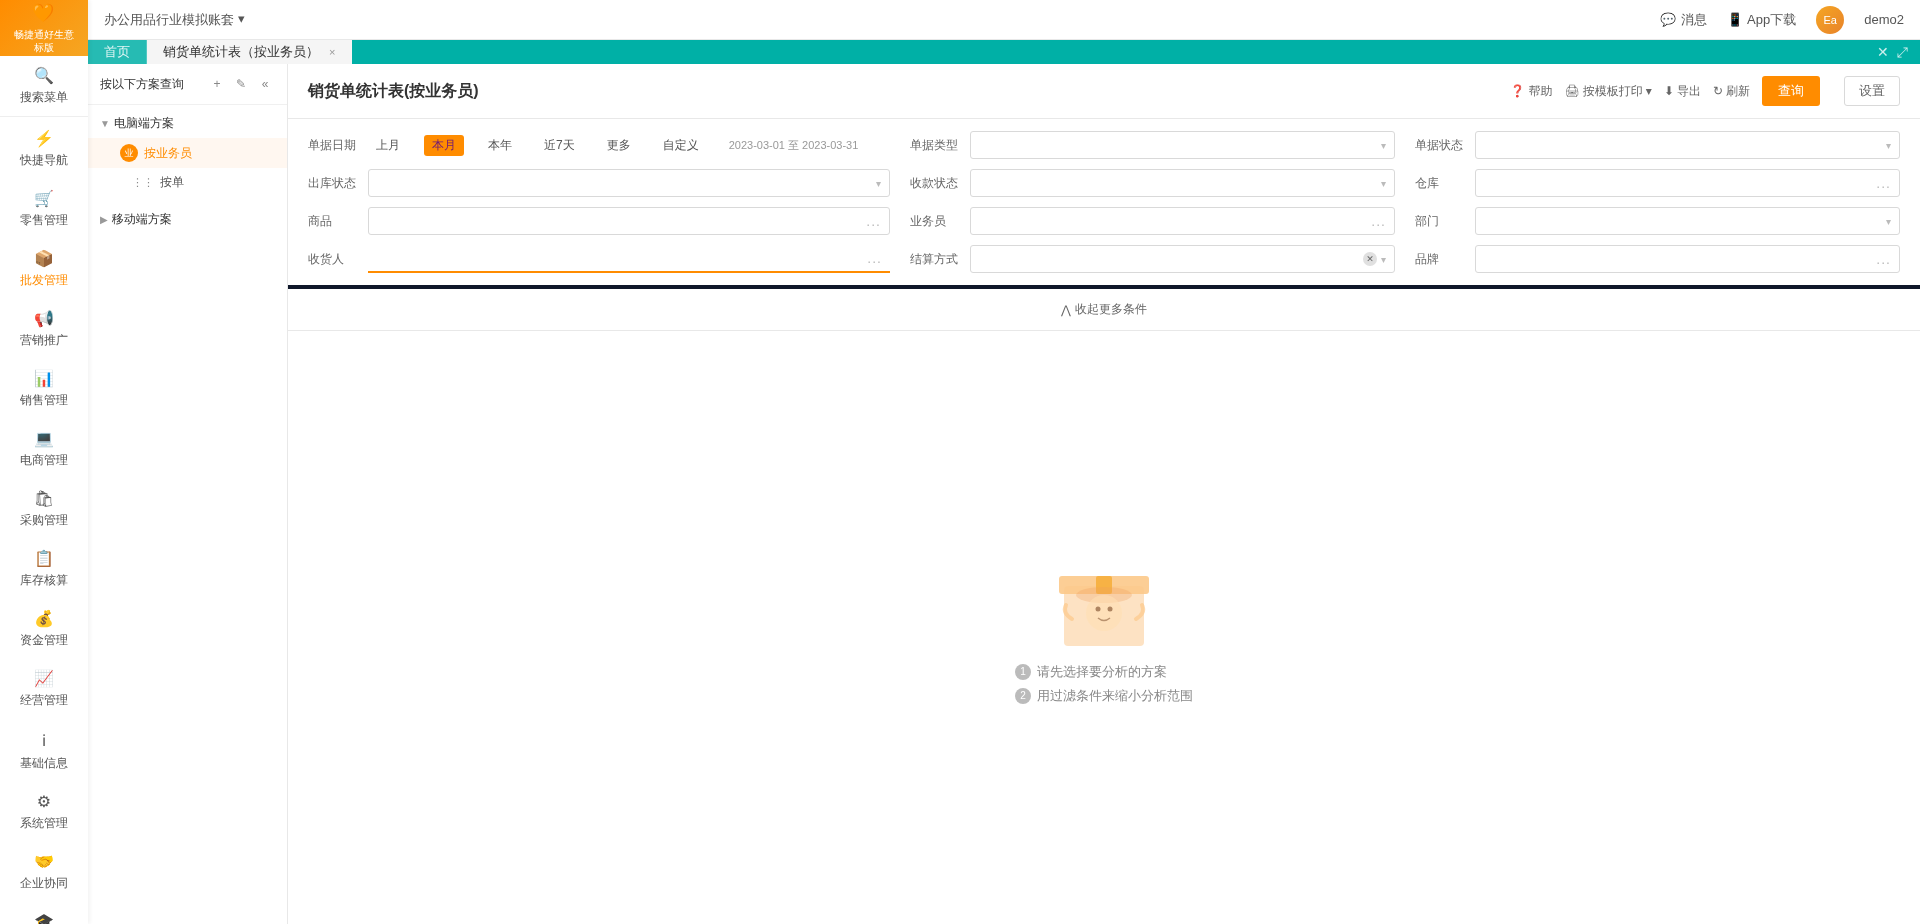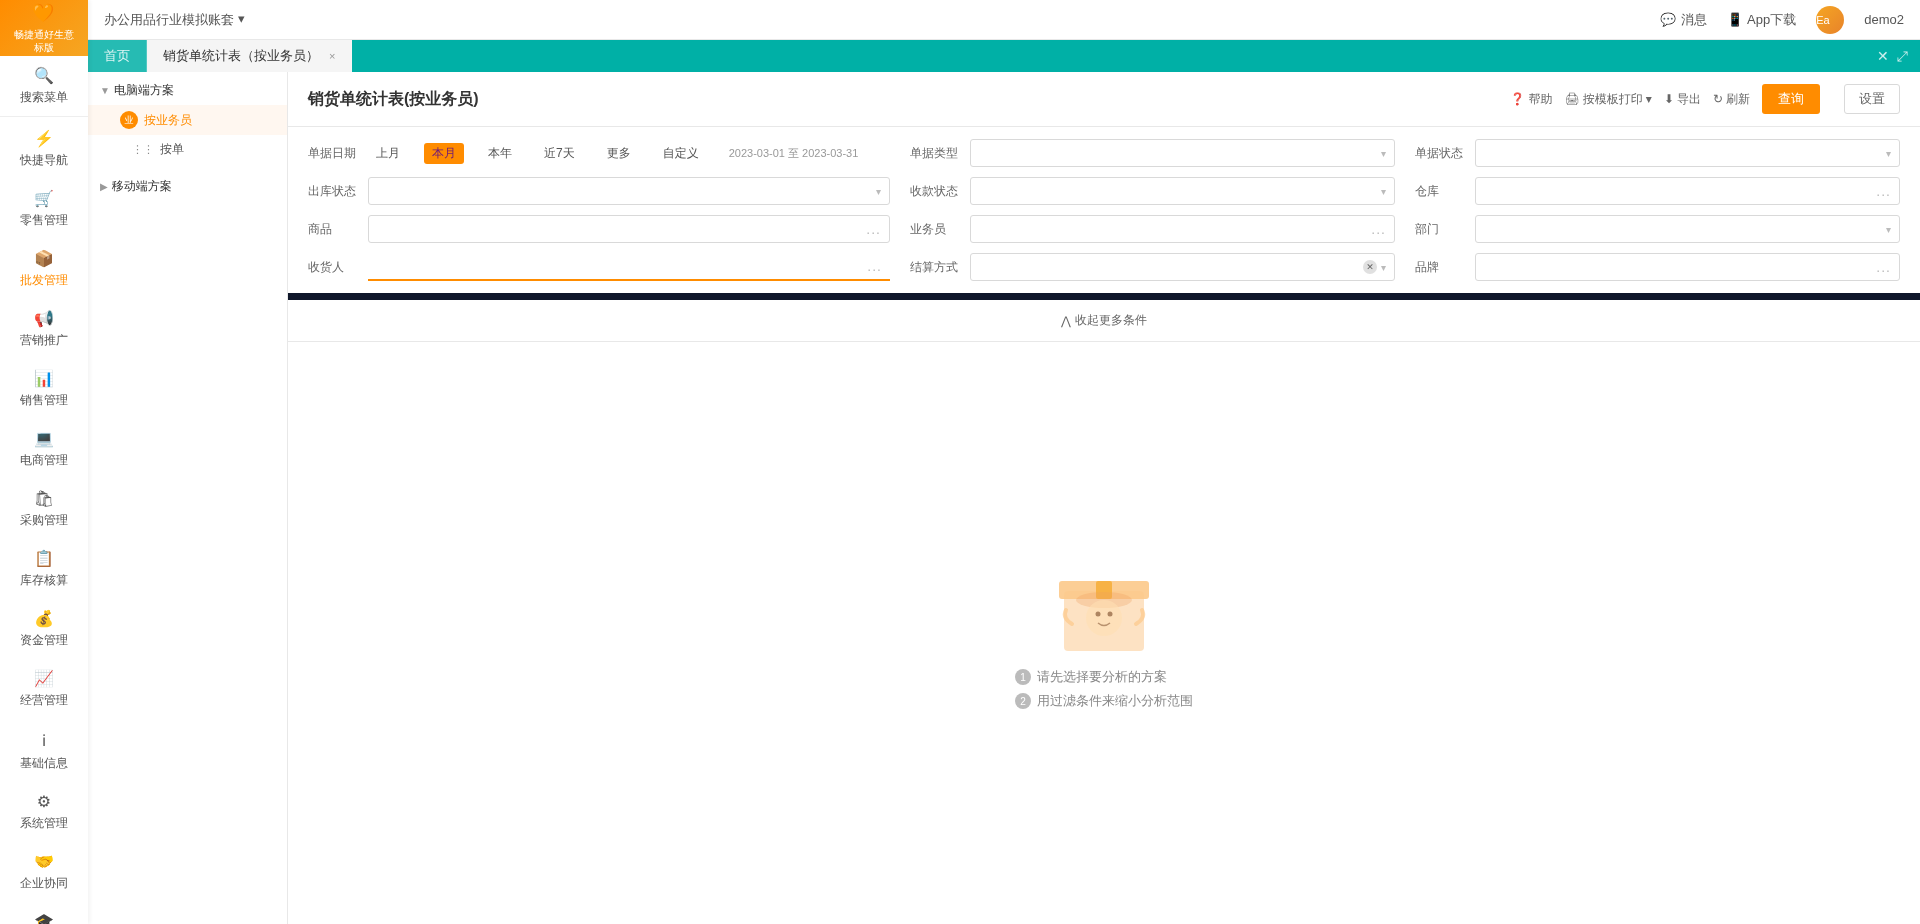--- a/index.html
+++ b/index.html
@@ -88,27 +88,27 @@
       align-items: center;
       gap: 20px;
       font-size: 13px;
       color: #555;
     }
     .topbar-right .msg, .topbar-right .app { display: flex; align-items: center; gap: 4px; cursor: pointer; }
     .avatar {
       width: 28px; height: 28px;
       border-radius: 50%;
       background: linear-gradient(135deg, #f5a623, #e8832a);
-      display: flex; align-items: center; 
+      display: flex; align-items: center; justify-content: center;
       color: white; font-size: 11px;
     }
 
     
     .tabbar {
-      height: 32px;
+      height: 24px;
       background: #00b0a6;
       display: flex;
       align-items: stretch;
       flex-shrink: 0;
     }
     .tab-item {
       display: flex;
       align-items: center;
       padding: 0 16px;
       font-size: 13px;
@@ -255,21 +255,21 @@
       border-radius: 3px;
       cursor: pointer;
       font-size: 13px;
       margin-left: 12px;
     }
 
     
     .filter-form {
       background: #fff;
       padding: 12px 20px;
-      border-bottom: 7px solid #0f172a;
+      border-bottom: 4px solid #0f172a;
     }
     .filter-row {
       display: flex;
       align-items: center;
       gap: 0;
       margin-bottom: 10px;
     }
     .filter-row:last-child { margin-bottom: 0; }
     .filter-item {
       display: flex;
@@ -511,20 +511,32 @@
     </div>
     <div class="tab-maximize">
       <span style="color:rgba(255,255,255,0.8);font-size:14px;">✕</span>
       <span style="color:rgba(255,255,255,0.8);font-size:14px;">⤢</span>
     </div>
   </div>
 
   <div class="content-area">
 
     <div class="left-panel">
+      <div class="left-panel-header">
+        <span class="left-panel-title">按以下方案查询</span>
+        <div class="left-panel-actions">
+          <div class="action-btn">+</div>
+          <div class="action-btn">
+            <span>✎</span>
+          </div>
+          <div class="action-btn">
+            <span>«</span>
+          </div>
+        </div>
+      </div>
 
       <div class="tree-group">
         <div class="tree-parent">
           <span class="tree-expand">▼</span>
           <span>电脑端方案</span>
         </div>
         <div class="tree-child active">
           <div class="tree-child-icon">
             <span>业</span>
           </div>

